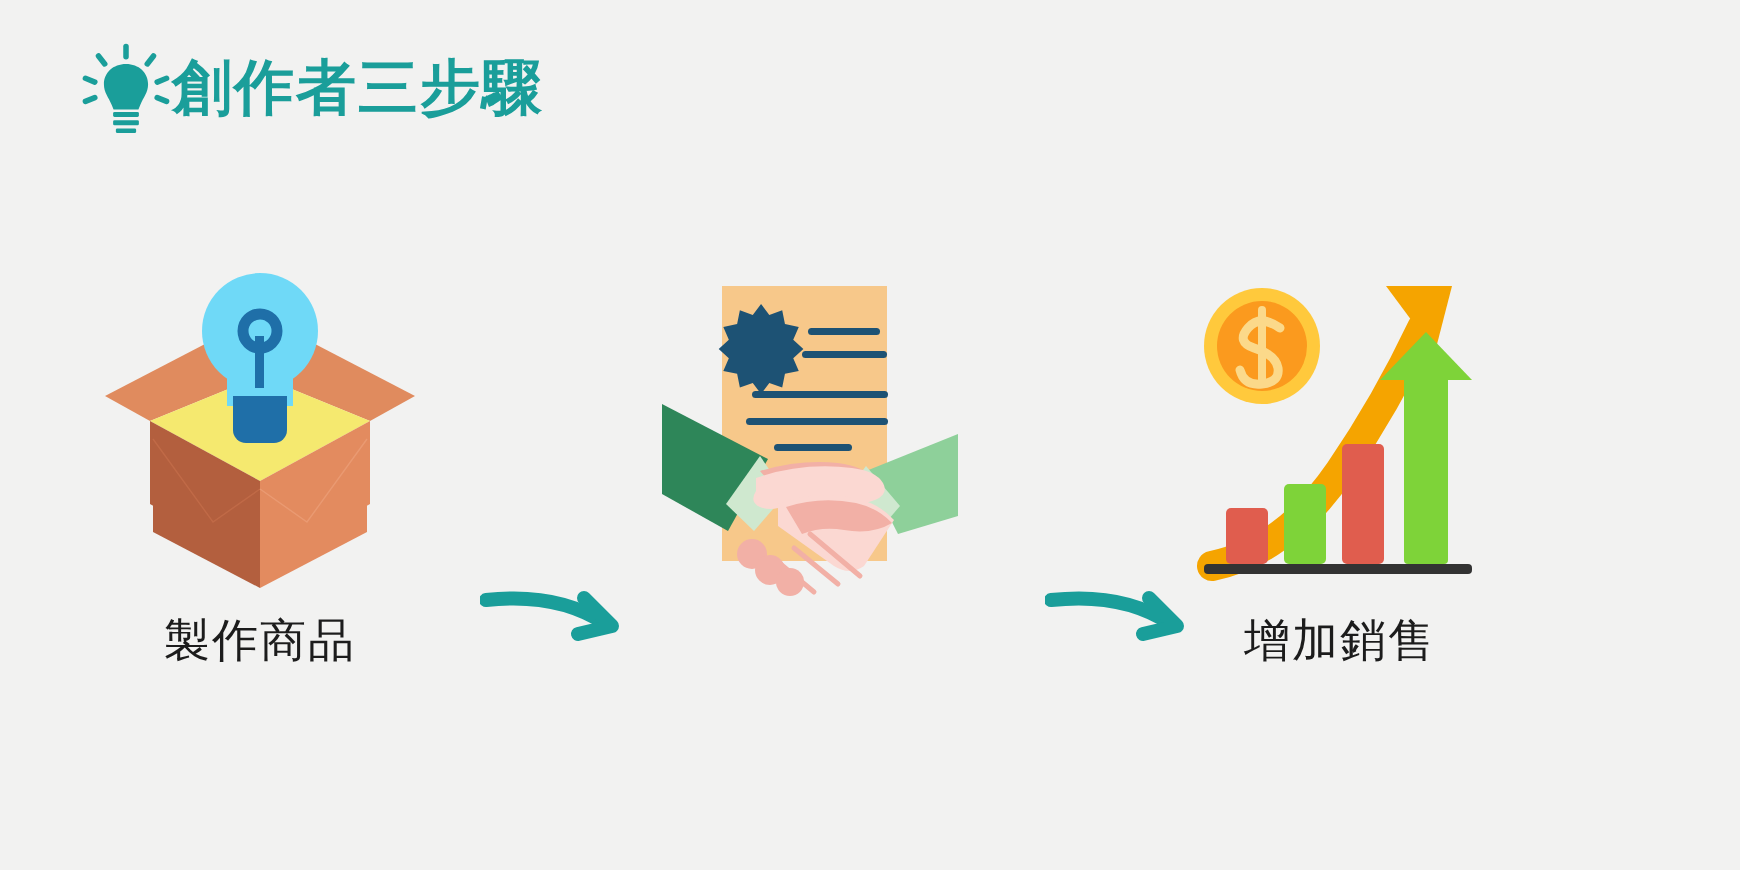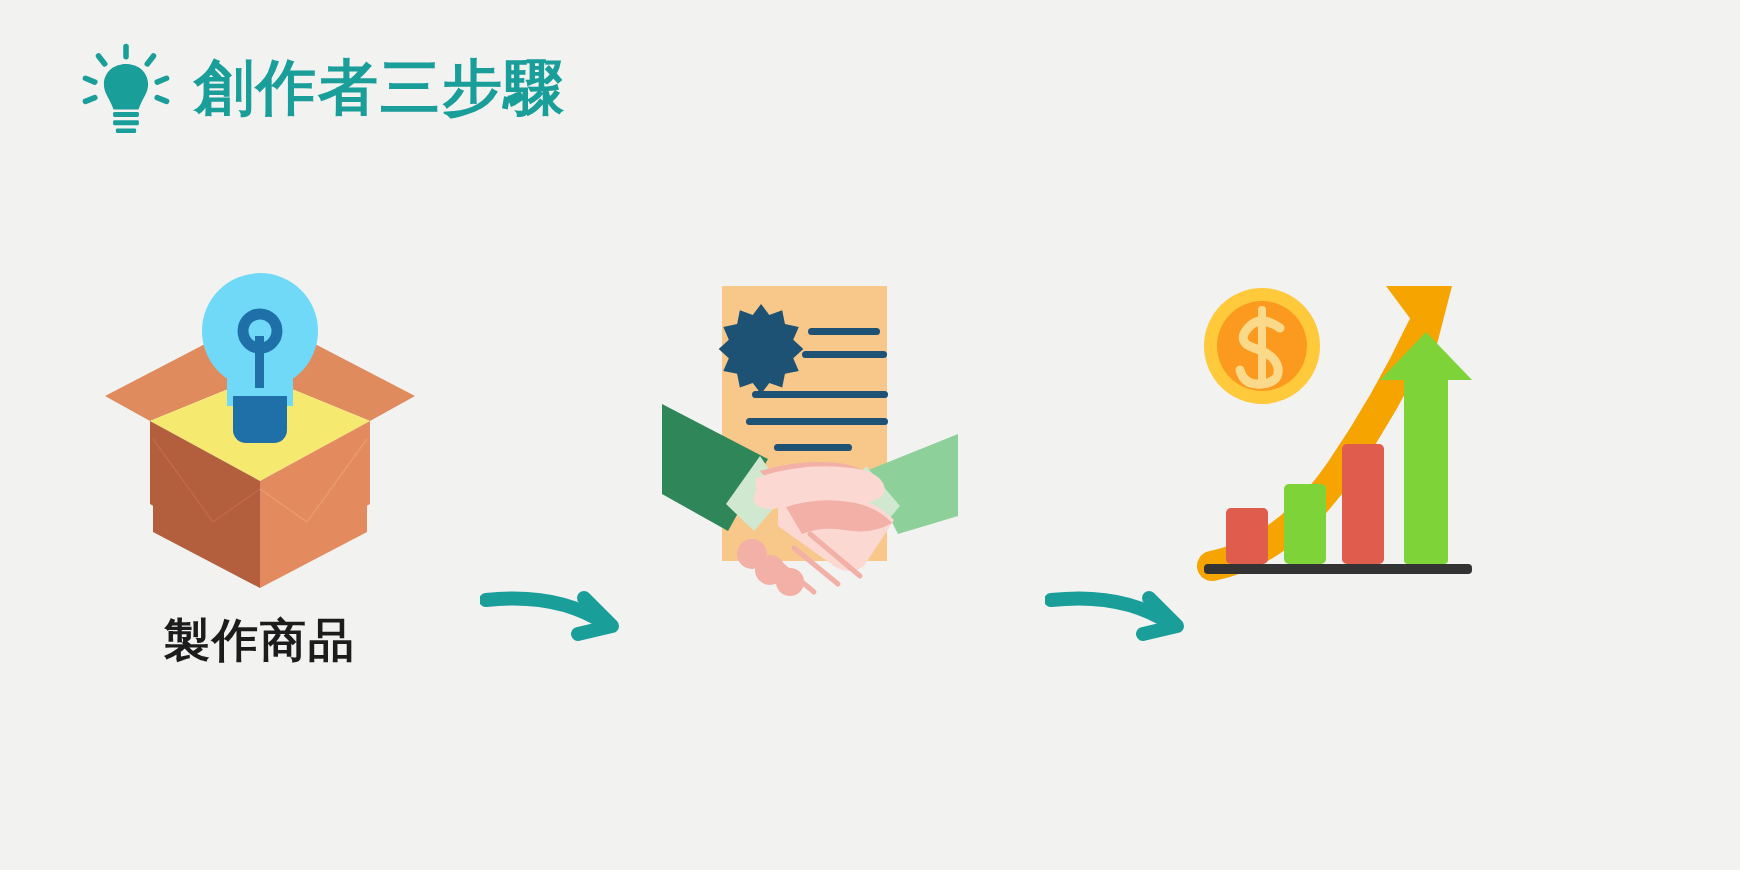--- a/index.html
+++ b/index.html
@@ -8,21 +8,21 @@
     background:#f2f2f1;
     font-family:"Liberation Sans", sans-serif;
     overflow:hidden;
     position:relative;
   }
 
   
   .header {
     position:absolute;
     left:80px; top:42px;
-    display:flex; align-items:center; gap:22px;
+    display:flex; align-items:center; 
   }
   .bulb-icon { width:92px; height:92px; display:block; }
   .header-title {
     font-size:60px;
     font-weight:bold;
     color:#1a9e9a;
     letter-spacing:2px;
     line-height:1;
     white-space:nowrap;
   }
@@ -42,21 +42,21 @@
   }
   .step-1 { left:50px; }
   .step-2 { left:600px; }
   .step-3 { left:1130px; }
 
   .art { height:400px; display:flex; align-items:flex-end; justify-content:center; }
 
   .step-label {
     margin-top:10px;
     font-size:46px;
-    font-weight:bold;
+    font-weight:normal;
     color:#1c1c1c;
     letter-spacing:2px;
     white-space:nowrap;
     text-align:left;
   }
 
   
   .connector { position:absolute; top:380px; }
   .connector-1 { left:480px; }
   .connector-2 { left:1045px; }
@@ -187,20 +187,21 @@
 
           <g>
             <rect x="214" y="96" width="44" height="192" rx="4" fill="#7ed339"></rect>
             <polygon points="236,56 282,104 190,104" fill="#7ed339"></polygon>
           </g>
 
           <rect x="14" y="288" width="268" height="10" rx="4" fill="#333333"></rect>
         </svg>
       </span>
     </div>
+    <div class="step-label">增加銷售</div>
   </div>
 
   <span class="connector connector-1">
     <svg width="170" height="70" viewBox="0 0 170 70" aria-hidden="true">
       <path d="M6 20 Q 78 12 126 44" fill="none" stroke="#1a9e9a" stroke-width="14" stroke-linecap="round"></path>
       <path d="M104 18 L132 46 L98 54" fill="none" stroke="#1a9e9a" stroke-width="14" stroke-linecap="round" stroke-linejoin="round"></path>
     </svg>
   </span>
 
   <span class="connector connector-2">

